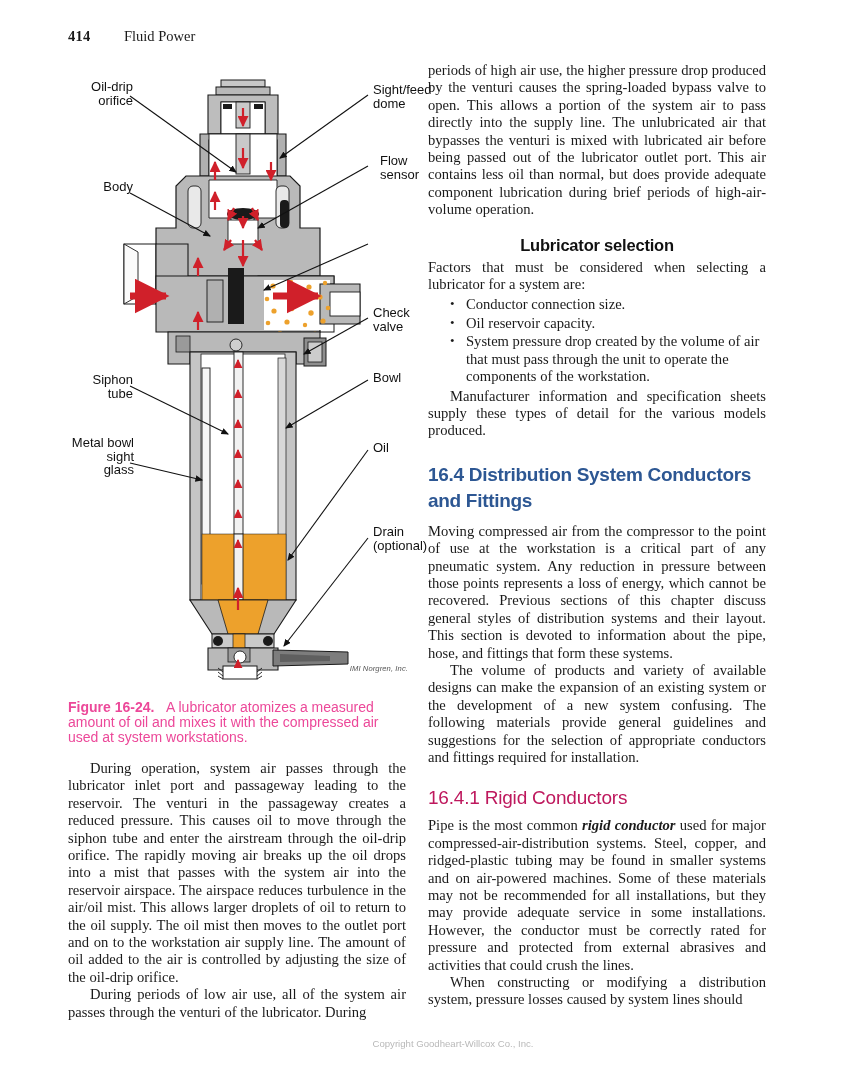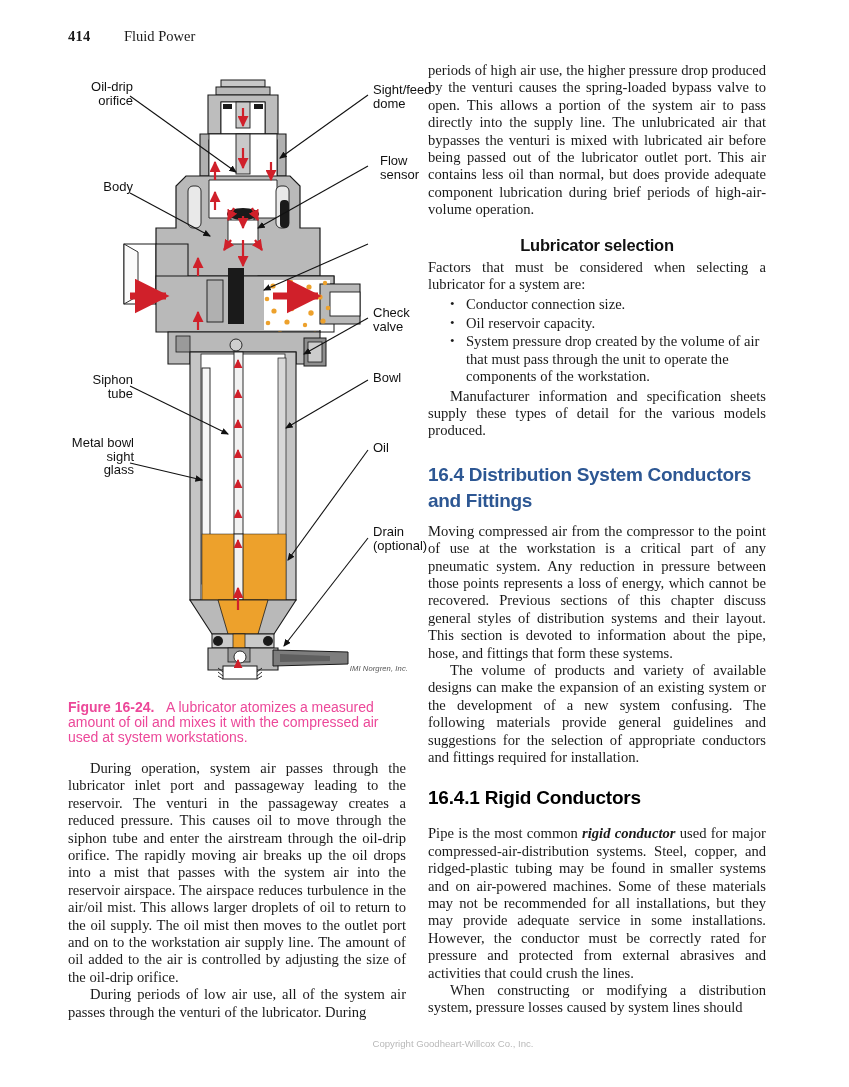--- a/index.html
+++ b/index.html
@@ -76,25 +76,25 @@
     font-family: "Liberation Sans", sans-serif;
     font-weight: bold;
     font-size: 19px;
     line-height: 26px;
     color: #2d5793;
     margin: 22px 0 9px 0;
     letter-spacing: -0.3px;
   }
   h3.subsec-head {
     font-family: "Liberation Sans", sans-serif;
-    font-weight: bold;
+    font-weight: normal;
     font-size: 19px;
     line-height: 22px;
-    color: #000000;
-    margin: 21px 0 16px 0;
+    color: #be185d;
+    margin: 21px 0 8px 0;
     letter-spacing: -0.2px;
   }
   h4.run-in-head {
     font-family: "Liberation Sans", sans-serif;
     font-weight: bold;
     font-size: 16.5px;
     line-height: 19px;
     color: #111;
     margin: 17px 0 4px 0;
     letter-spacing: -0.2px;

